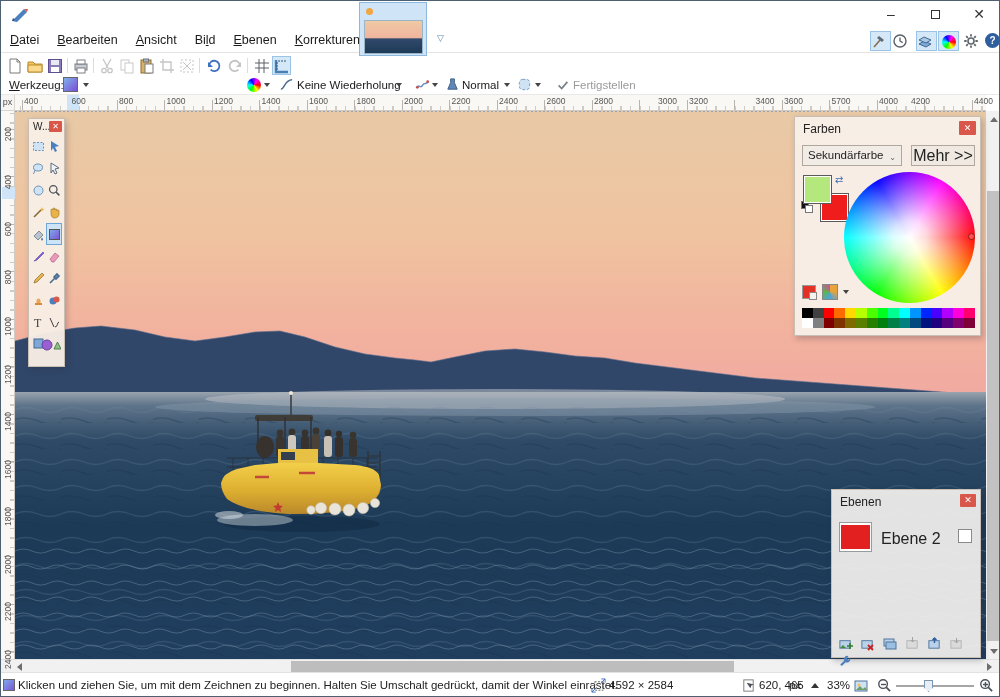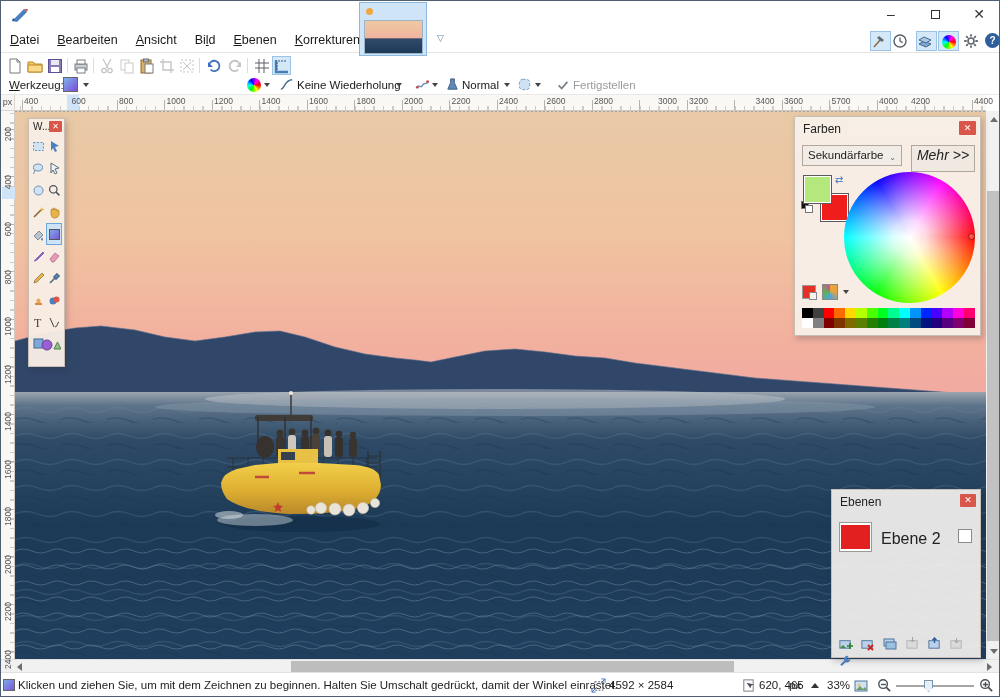--- a/index.html
+++ b/index.html
@@ -89,21 +89,21 @@
   #toolswin .closebtn { right:2px; top:2px; width:13px; height:11px; line-height:11px; font-size:8px; }
   #toolgrid { position:absolute; left:1px; top:16px; width:35px; }
   .tool { display:inline-flex; width:16px; height:22px; align-items:center; justify-content:center; vertical-align:top; }
   .tool.sel { background:#cde3f6; border:1px solid #6da6d8; }
   .tool-wide { display:flex; width:34px; height:22px; align-items:center; justify-content:center; }
 
   #farben { left:793px; top:115px; width:187px; height:220px; background:rgba(247,238,231,.97); }
   #farben .closebtn { right:4px; top:4px; }
   #color-target { position:absolute; left:7px; top:28px; width:100px; height:21px; background:#f2ece6; border:1px solid #b0a89e; font-size:11.5px; padding:3px 5px; color:#222; }
   #color-target .chev { position:absolute; right:5px; top:7px; font-size:8px; color:#666; }
-  #more-btn { position:absolute; left:116px; top:28px; width:64px; height:27px; background:#efe9e2; border:1px solid #b0a89e; font-size:14px; text-align:center; line-height:19px; color:#222;font-style:italic; }
+  #more-btn { position:absolute; left:116px; top:28px; width:64px; height:21px; background:#efe9e2; border:1px solid #b0a89e; font-size:16px; text-align:center; line-height:19px; color:#222; }
   #swatch-primary { position:absolute; left:8px; top:58px; width:29px; height:29px; background:#b5e87c; border:1px solid #5a5a5a; box-shadow:0 0 0 1px #fff inset; z-index:2; }
   #swatch-secondary { position:absolute; left:25px; top:76px; width:29px; height:29px; background:#f01d1d; border:1px solid #5a5a5a; box-shadow:0 0 0 1px #fff inset; }
   #swap-colors { position:absolute; left:40px; top:57px; font-size:10px; color:#3f6fb5; }
   #bw-reset { position:absolute; left:6px; top:84px; width:12px; height:12px; }
   #bw-reset .b { position:absolute; left:0; top:0; width:8px; height:8px; background:#111; border:1px solid #777; }
   #bw-reset .w { position:absolute; left:4px; top:4px; width:8px; height:8px; background:#fff; border:1px solid #777; }
   #wheel { position:absolute; left:49px; top:55px; width:131px; height:131px; border-radius:50%;
     background:radial-gradient(circle,#fff 0%,rgba(255,255,255,.85) 18%,rgba(255,255,255,0) 72%),
                conic-gradient(from 90deg,#f00,#ff0 60deg,#0f0 120deg,#0ff 180deg,#00f 240deg,#f0f 300deg,#f00 360deg); }
   #wheel-marker { position:absolute; left:173px; top:116px; width:7px; height:7px; border:1.5px solid #8d1d14; border-radius:50%; background:rgba(255,255,255,.25); }

